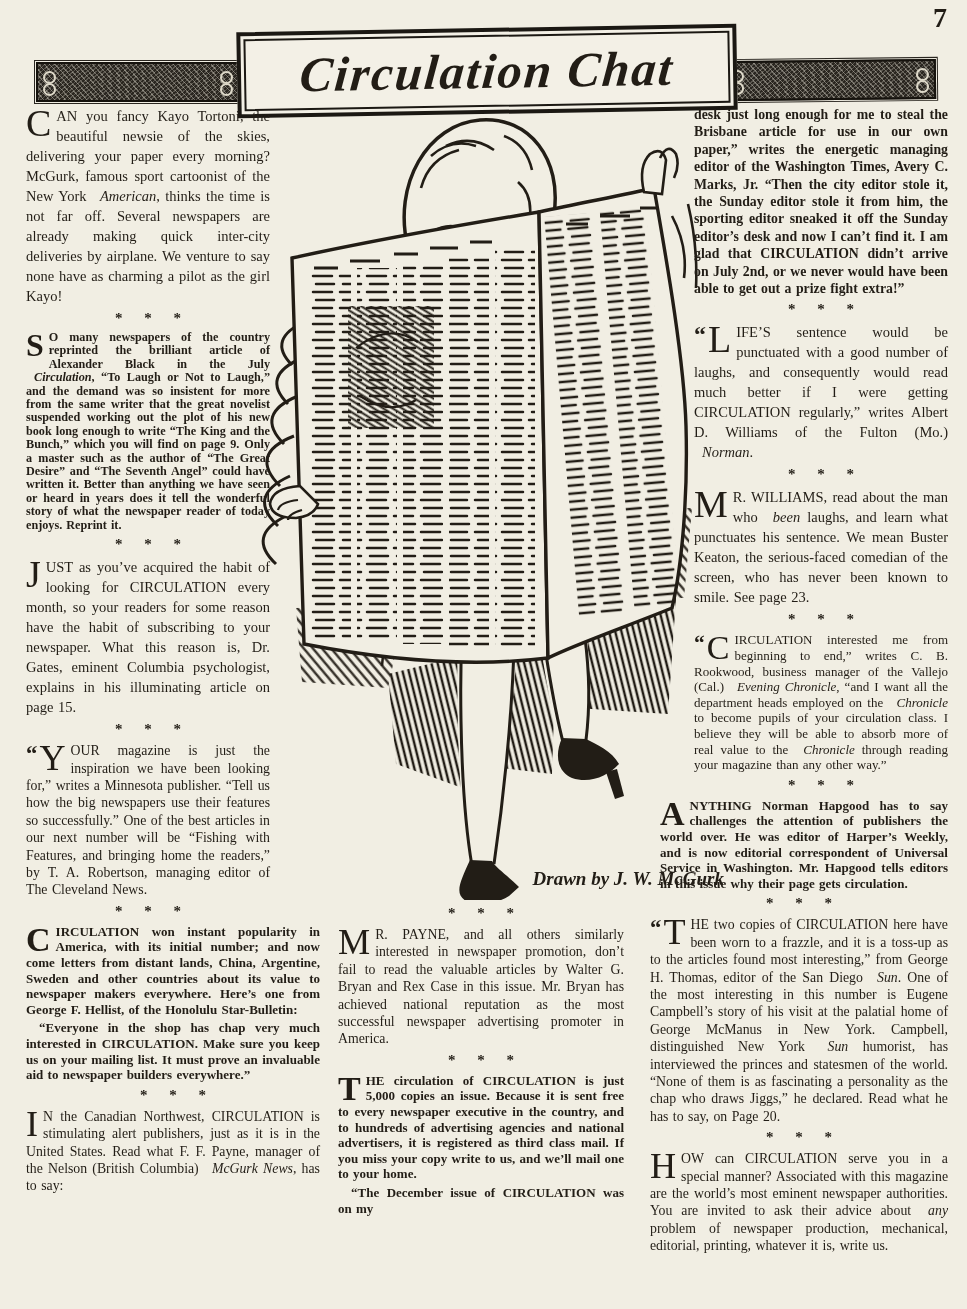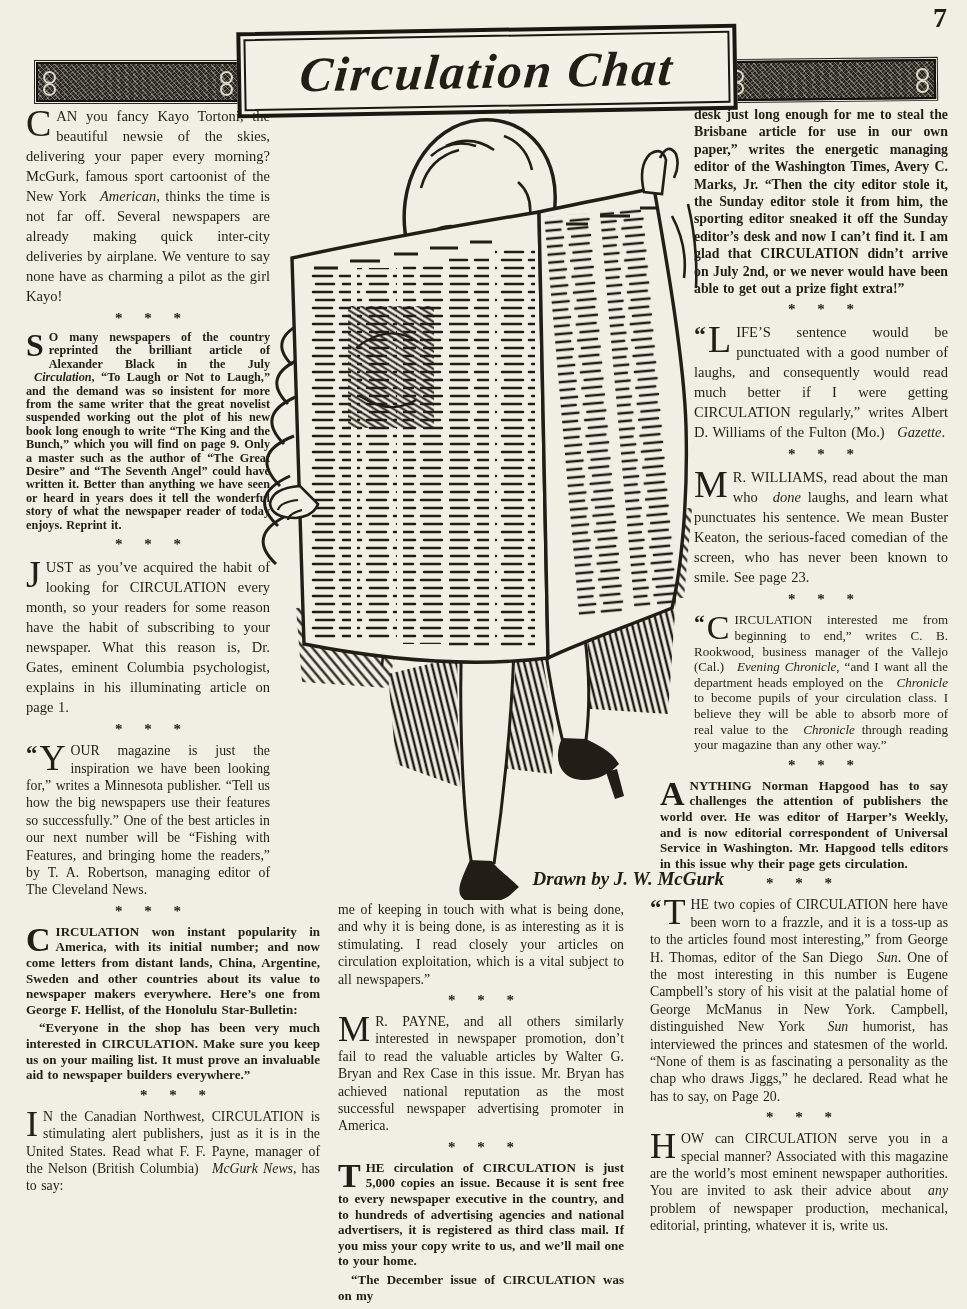--- a/index.html
+++ b/index.html
@@ -64,45 +64,44 @@
     <div class="inner">
       <span class="title">Circulation Chat</span>
     </div>
   </div>
 
   <div class="col" style="left:26px;top:106px;width:294px;">
       <p class="para s-lg nl"><span class="dropcap">C</span><span>AN you fancy Kayo Tortoni, the beautiful newsie of the skies, delivering your paper every morning?  McGurk, famous sport cartoonist of the New York <i>American</i>, thinks the time is not far off. Several newspapers are already making quick inter-city deliveries by airplane.  We venture to say none have as charming a pilot as the girl Kayo!</span></p>
       <div class="stars nl">* * *</div>
       <p class="para s-sm b nl"><span class="dropcap">S</span><span>O many newspapers of the country reprinted the brilliant article of Alexander Black in the July <i>Circulation</i>, “To Laugh or Not to Laugh,” and the demand was so insistent for more from the same writer that the great novelist suspended working out the plot of his new book long enough to write “The King and the Bunch,” which you will find on page 9.  Only a master such as the author of “The Great Desire” and “The Seventh Angel” could have written it.  Better than anything we have seen or heard in years does it tell the wonderful story of what the newspaper reader of today enjoys.  Reprint it.</span></p>
       <div class="stars nl">* * *</div>
-      <p class="para s-lg nl"><span class="dropcap">J</span><span>UST as you’ve acquired the habit of looking for CIRCULATION every month, so your readers for some reason have the habit of subscribing to your newspaper.  What this reason is, Dr. Gates, eminent Columbia psychologist, explains in his illuminating article on page 1.</span></p>
+      <p class="para s-lg nl"><span class="dropcap">J</span><span>UST as you’ve acquired the habit of looking for CIRCULATION every month, so your readers for some reason have the habit of subscribing to your newspaper.  What this reason is, Dr. Gates, eminent Columbia psychologist, explains in his illuminating article on page 15.</span></p>
       <div class="stars nl">* * *</div>
       <p class="para s-md nl"><span class="leadq">“</span><span class="dropcap">Y</span><span>OUR magazine is just the inspiration we have been looking for,” writes a Minnesota publisher.  “Tell us how the big newspapers use their features so successfully.”  One of the best articles in our next number will be “Fishing with Features, and bringing home the readers,” by T. A. Robertson, managing editor of The Cleveland News.</span></p>
       <div class="stars nl">* * *</div>
       <p class="para s-s2 b"><span class="dropcap">C</span><span>IRCULATION won instant popularity in America, with its initial number; and now come letters from distant lands, China, Argentine, Sweden and other countries about its value to newspaper makers everywhere. Here’s one from George F. Hellist, of the Honolulu Star-Bulletin:</span></p>
-      <p class="para s-s2 b indent"><span>“Everyone in the shop has been very much interested in CIRCULATION.  Make sure you keep us on your mailing list.  It must prove an invaluable aid to newspaper builders everywhere.”</span></p>
+      <p class="para s-s2 b indent"><span>“Everyone in the shop has chap very much interested in CIRCULATION.  Make sure you keep us on your mailing list.  It must prove an invaluable aid to newspaper builders everywhere.”</span></p>
       <div class="stars">* * *</div>
       <p class="para s-md"><span class="dropcap">I</span><span>N the Canadian Northwest, CIRCULATION is stimulating alert publishers, just as it is in the United States.  Read what F. F. Payne, manager of the Nelson (British Columbia) <i>McGurk News</i>, has to say:</span></p>
     </div>
 
   <div class="col" style="left:338px;top:901px;width:286px;">
-      <p class="para s-md"><span>me of keeping in touch with what is being done, and why it is being done, is as interesting as it is stimulating.  I read closely your articles on circulation exploitation, which is a vital subject to all newspapers.”</span></p>
       <div class="stars">* * *</div>
       <p class="para s-md"><span class="dropcap">M</span><span>R. PAYNE, and all others similarly interested in newspaper promotion, don’t fail to read the valuable articles by Walter G. Bryan and Rex Case in this issue.  Mr. Bryan has achieved national reputation as the most successful newspaper advertising promoter in America.</span></p>
       <div class="stars">* * *</div>
       <p class="para s-s2 b"><span class="dropcap">T</span><span>HE circulation of CIRCULATION is just 5,000 copies an issue.  Because it is sent free to every newspaper executive in the country, and to hundreds of advertising agencies and national advertisers, it is registered as third class mail.  If you miss your copy write to us, and we’ll mail one to your home.</span></p>
       <p class="para s-s2 b indent"><span>“The December issue of CIRCULATION was on my</span></p>
     </div>
 
   <div class="col" style="left:650px;top:106px;width:298px;">
       <p class="para s-md b nr"><span>desk just long enough for me to steal the Brisbane article for use in our own paper,” writes the energetic managing editor of the Washington Times, Avery C. Marks, Jr.  “Then the city editor stole it, the Sunday editor stole it from him, the sporting editor sneaked it off the Sunday editor’s desk and now I can’t find it.  I am glad that CIRCULATION didn’t arrive on July 2nd, or we never would have been able to get out a prize fight extra!”</span></p>
       <div class="stars nr">* * *</div>
-      <p class="para s-lg nr"><span class="leadq">“</span><span class="dropcap">L</span><span>IFE’S sentence would be punctuated with a good number of laughs, and consequently would read much better if I were getting CIRCULATION regularly,” writes Albert D. Williams of the Fulton (Mo.) <i>Gazette</i>.</span></p>
-      <div class="stars nr">* * *</div>
-      <p class="para s-lg nr"><span class="dropcap">M</span><span>R. WILLIAMS, read about the man who <i>done</i> laughs, and learn what punctuates his sentence.  We mean Buster Keaton, the serious-faced comedian of the screen, who has never been known to smile.  See page 23.</span></p>
+      <p class="para s-lg nr"><span class="leadq">“</span><span class="dropcap">L</span><span>IFE’S sentence would be punctuated with a good number of laughs, and consequently would read much better if I were getting CIRCULATION regularly,” writes Albert D. Williams of the Fulton (Mo.) <i>Norman</i>.</span></p>
+      <div class="stars nr">* * *</div>
+      <p class="para s-lg nr"><span class="dropcap">M</span><span>R. WILLIAMS, read about the man who <i>been</i> laughs, and learn what punctuates his sentence.  We mean Buster Keaton, the serious-faced comedian of the screen, who has never been known to smile.  See page 23.</span></p>
       <div class="stars nr">* * *</div>
       <p class="para s-s2 nr"><span class="leadq">“</span><span class="dropcap">C</span><span>IRCULATION interested me from beginning to end,” writes C. B. Rookwood, business manager of the Vallejo (Cal.) <i>Evening Chronicle</i>, “and I want all the department heads employed on the <i>Chronicle</i> to become pupils of your circulation class.  I believe they will be able to absorb more of real value to the <i>Chronicle</i> through reading your magazine than any other way.”</span></p>
       <div class="stars nr">* * *</div>
       <p class="para s-s2 b nr2"><span class="dropcap">A</span><span>NYTHING Norman Hapgood has to say challenges the attention of publishers the world over.  He was editor of Harper’s Weekly, and is now editorial correspondent of Universal Service in Washington.  Mr. Hapgood tells editors in this issue why their page gets circulation.</span></p>
       <div class="stars">* * *</div>
       <p class="para s-md"><span class="leadq">“</span><span class="dropcap">T</span><span>HE two copies of CIRCULATION here have been worn to a frazzle, and it is a toss-up as to the articles found most interesting,” from George H. Thomas, editor of the San Diego <i>Sun</i>.  One of the most interesting in this number is Eugene Campbell’s story of his visit at the palatial home of George McManus in New York. Campbell, distinguished New York <i>Sun</i> humorist, has interviewed the princes and statesmen of the world.  “None of them is as fascinating a personality as the chap who draws Jiggs,” he declared.  Read what he has to say, on Page 20.</span></p>
       <div class="stars">* * *</div>
       <p class="para s-md"><span class="dropcap">H</span><span>OW can CIRCULATION serve you in a special manner?  Associated with this magazine are the world’s most eminent newspaper authorities.  You are invited to ask their advice about <i>any</i> problem of newspaper production, mechanical, editorial, printing, whatever it is, write us.</span></p>
     </div>
 

